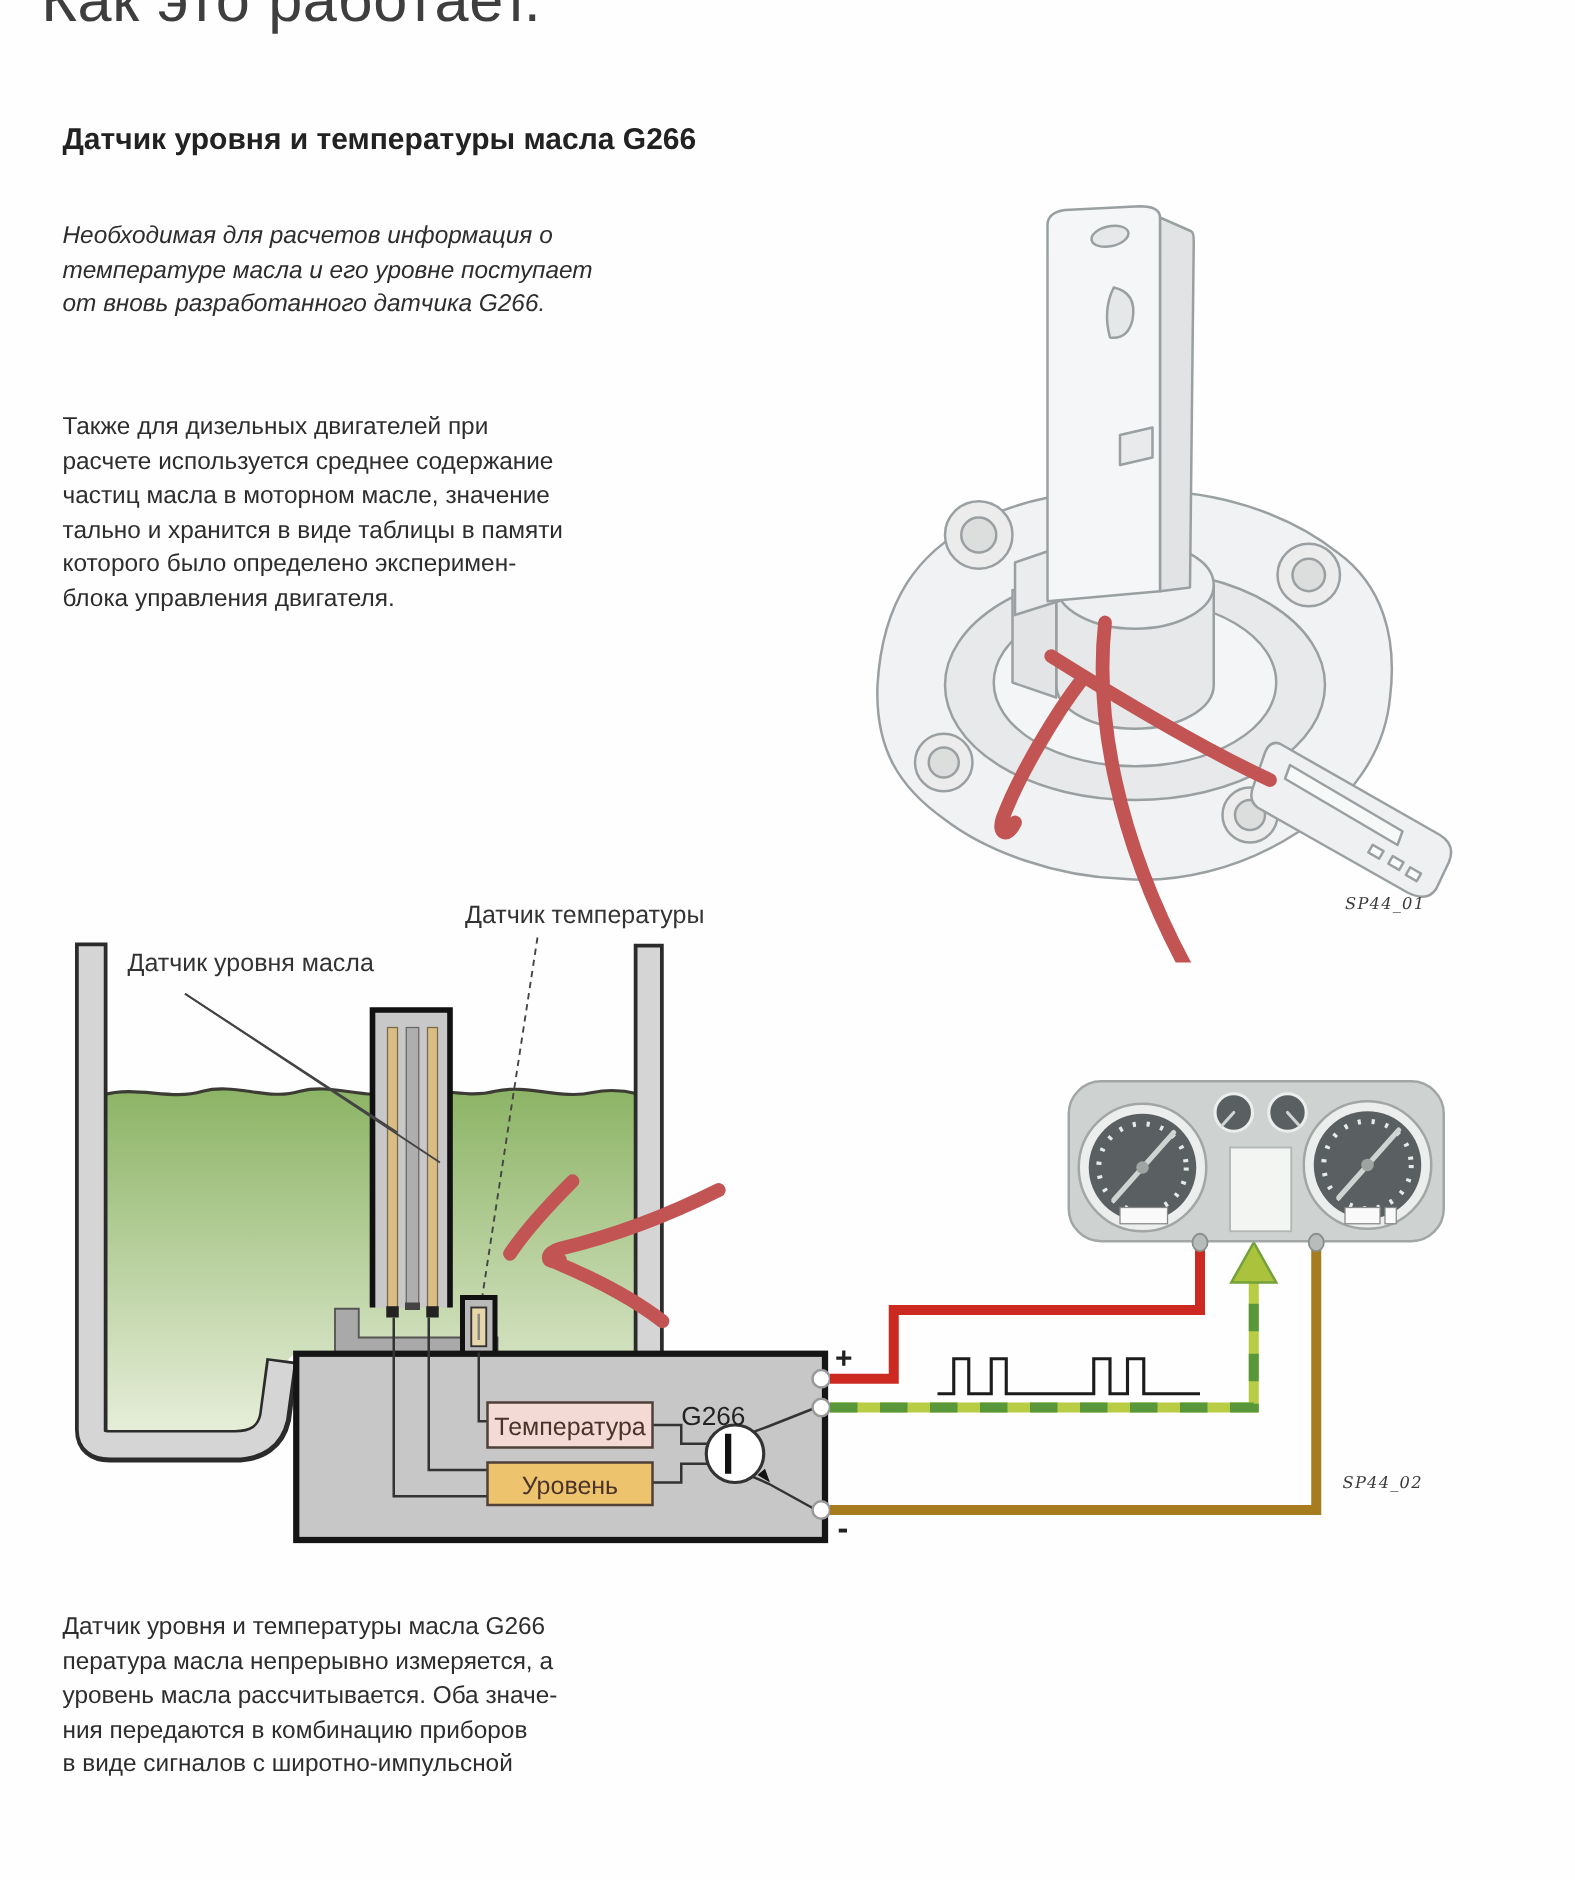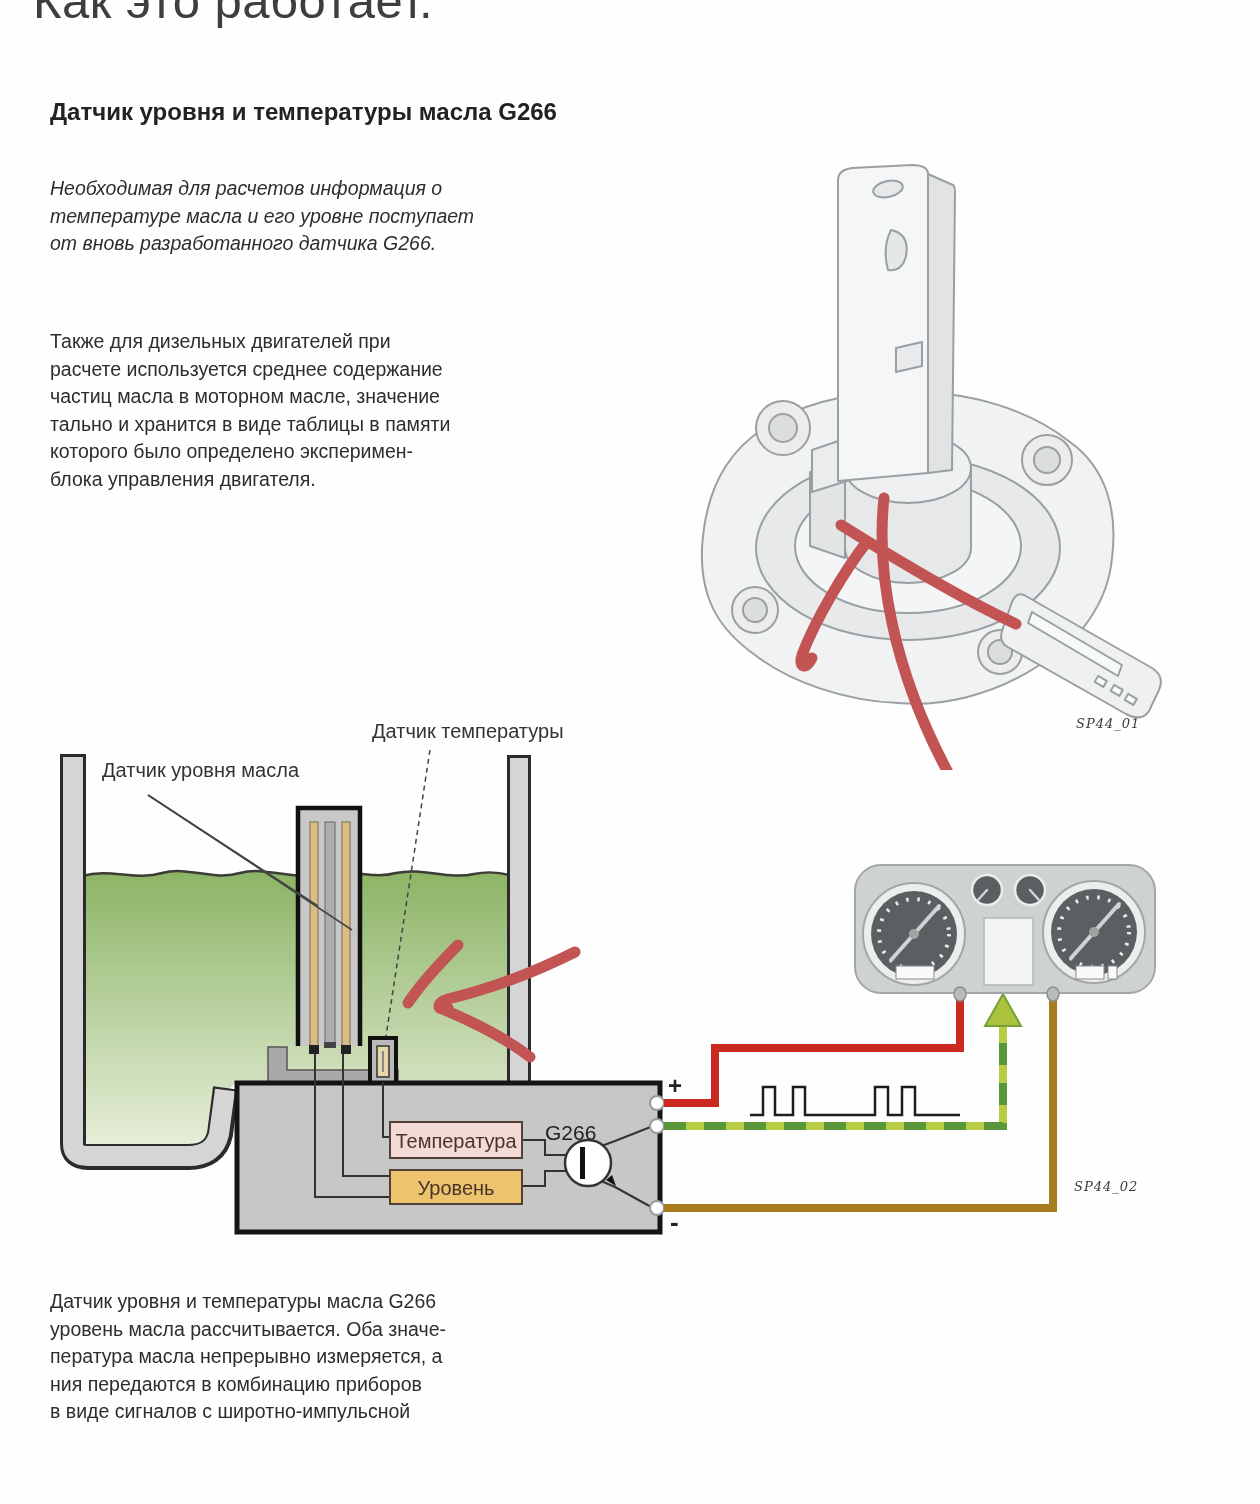--- a/index.html
+++ b/index.html
@@ -36,22 +36,22 @@
     <div>Также для дизельных двигателей при</div>
     <div>расчете используется среднее содержание</div>
     <div>частиц масла в моторном масле, значение</div>
     <div>тально и хранится в виде таблицы в памяти</div>
     <div>которого было определено эксперимен-</div>
     <div>блока управления двигателя.</div>
   </div>
 
   <div class="abs para" id="para3">
     <div>Датчик уровня и температуры масла G266</div>
+    <div>пература масла непрерывно измеряется, а</div>
     <div>уровень масла рассчитывается. Оба значе-</div>
-    <div>пература масла непрерывно измеряется, а</div>
     <div>ния передаются в комбинацию приборов</div>
     <div>в виде сигналов с широтно-импульсной</div>
   </div>
 
   <svg class="abs" style="left:660px;top:150px;" width="520" height="620" viewBox="0 0 520 620">
     <g stroke="#9aa0a2" stroke-width="2" fill="#f1f2f3" stroke-linejoin="round">
       <path d="M42,398 C46,330 75,292 118,270 C152,250 200,241 248,243 C312,240 372,262 410,292 C446,318 458,360 452,408
                C448,452 420,492 378,516 C332,546 280,557 238,553 C185,551 130,532 95,505 C60,480 40,450 42,398 Z"></path>
       <ellipse cx="248" cy="398" rx="152" ry="92" fill="#e8e9ea"></ellipse>
       <ellipse cx="248" cy="396" rx="113" ry="67" fill="#f4f5f6"></ellipse>

